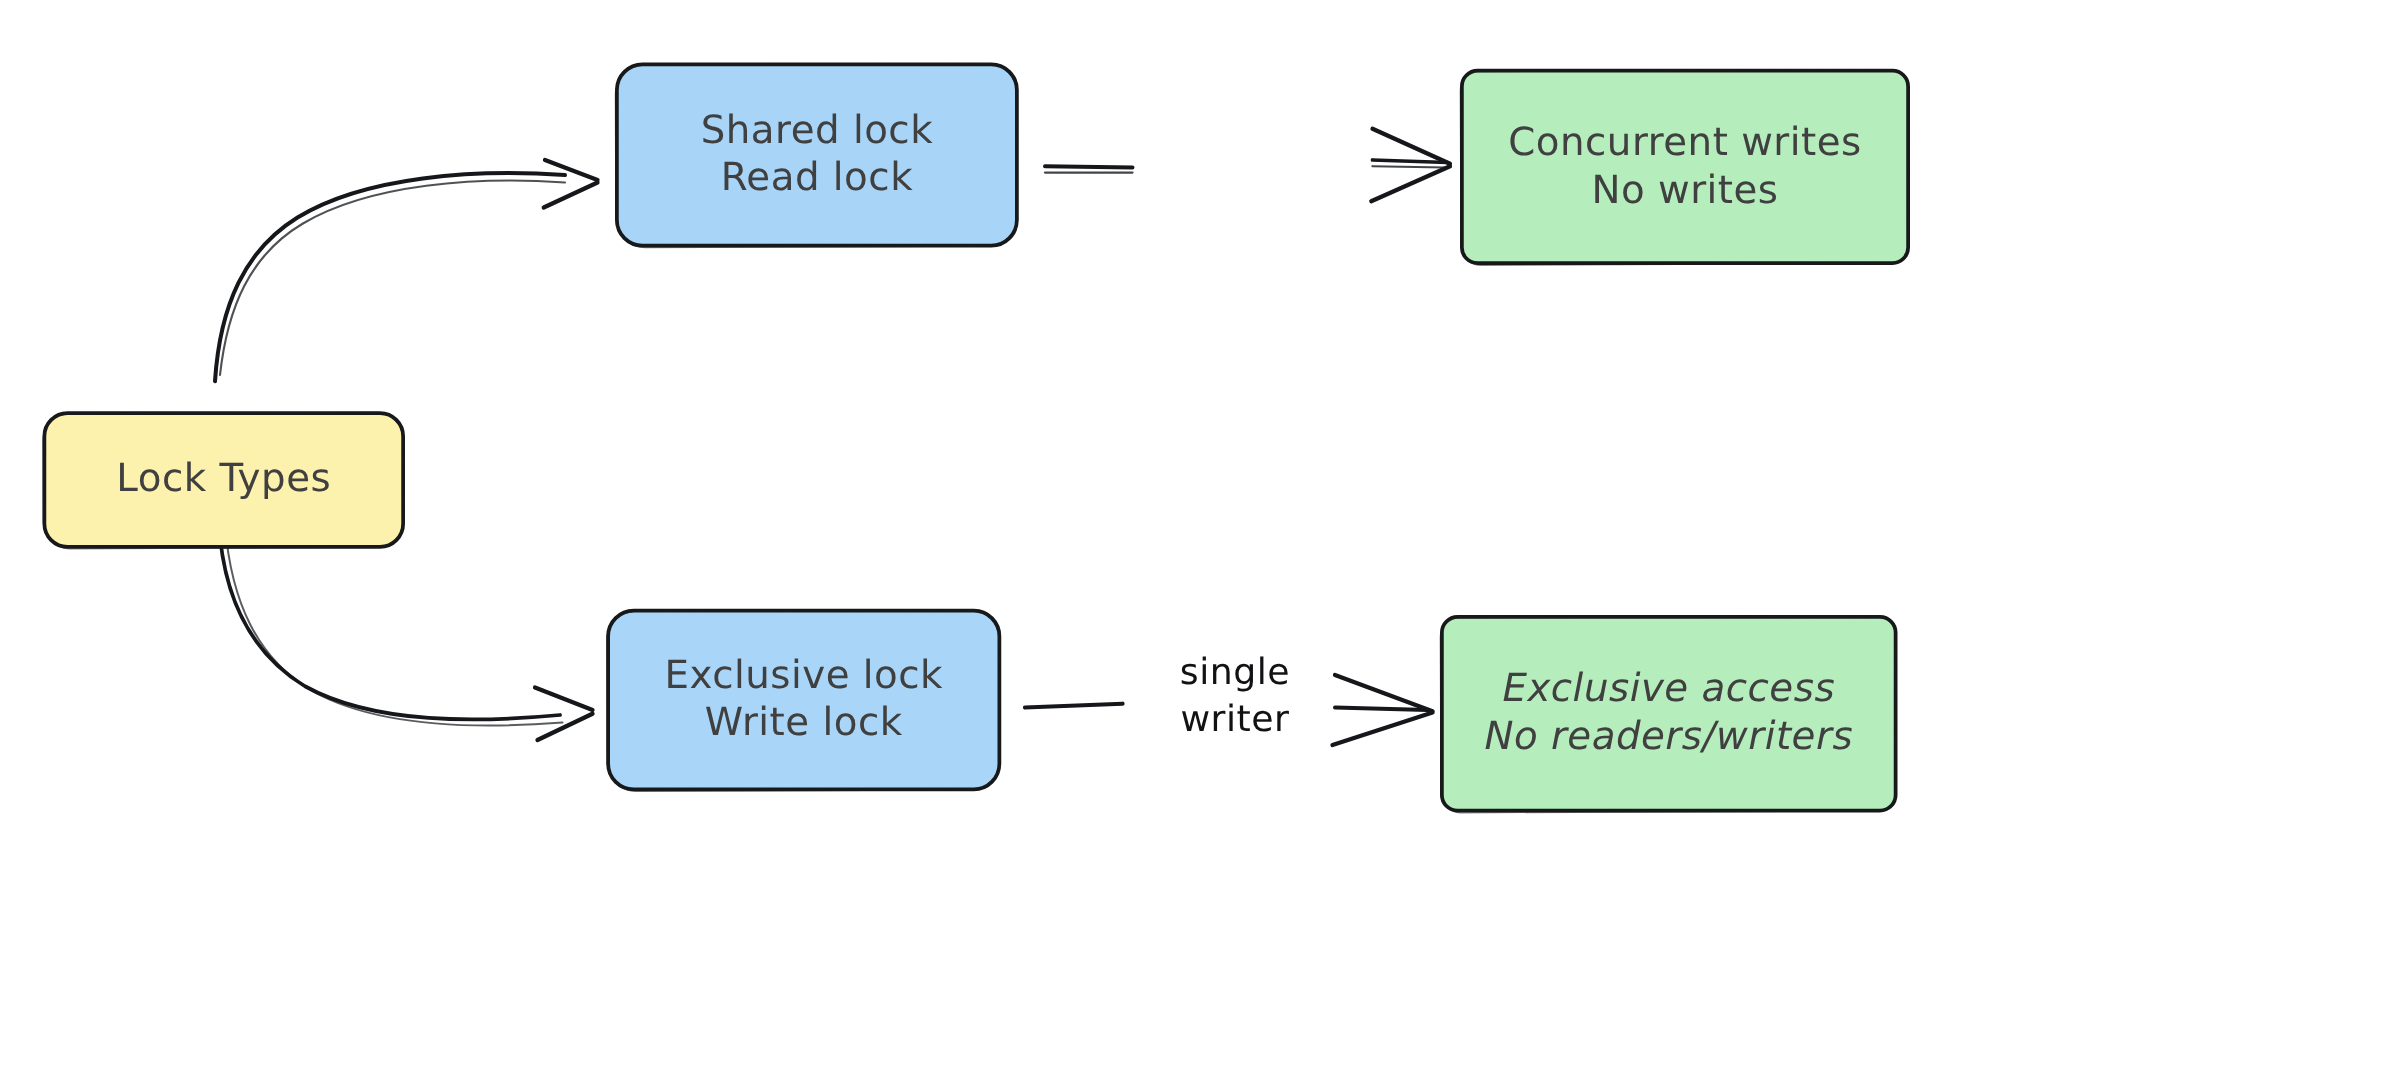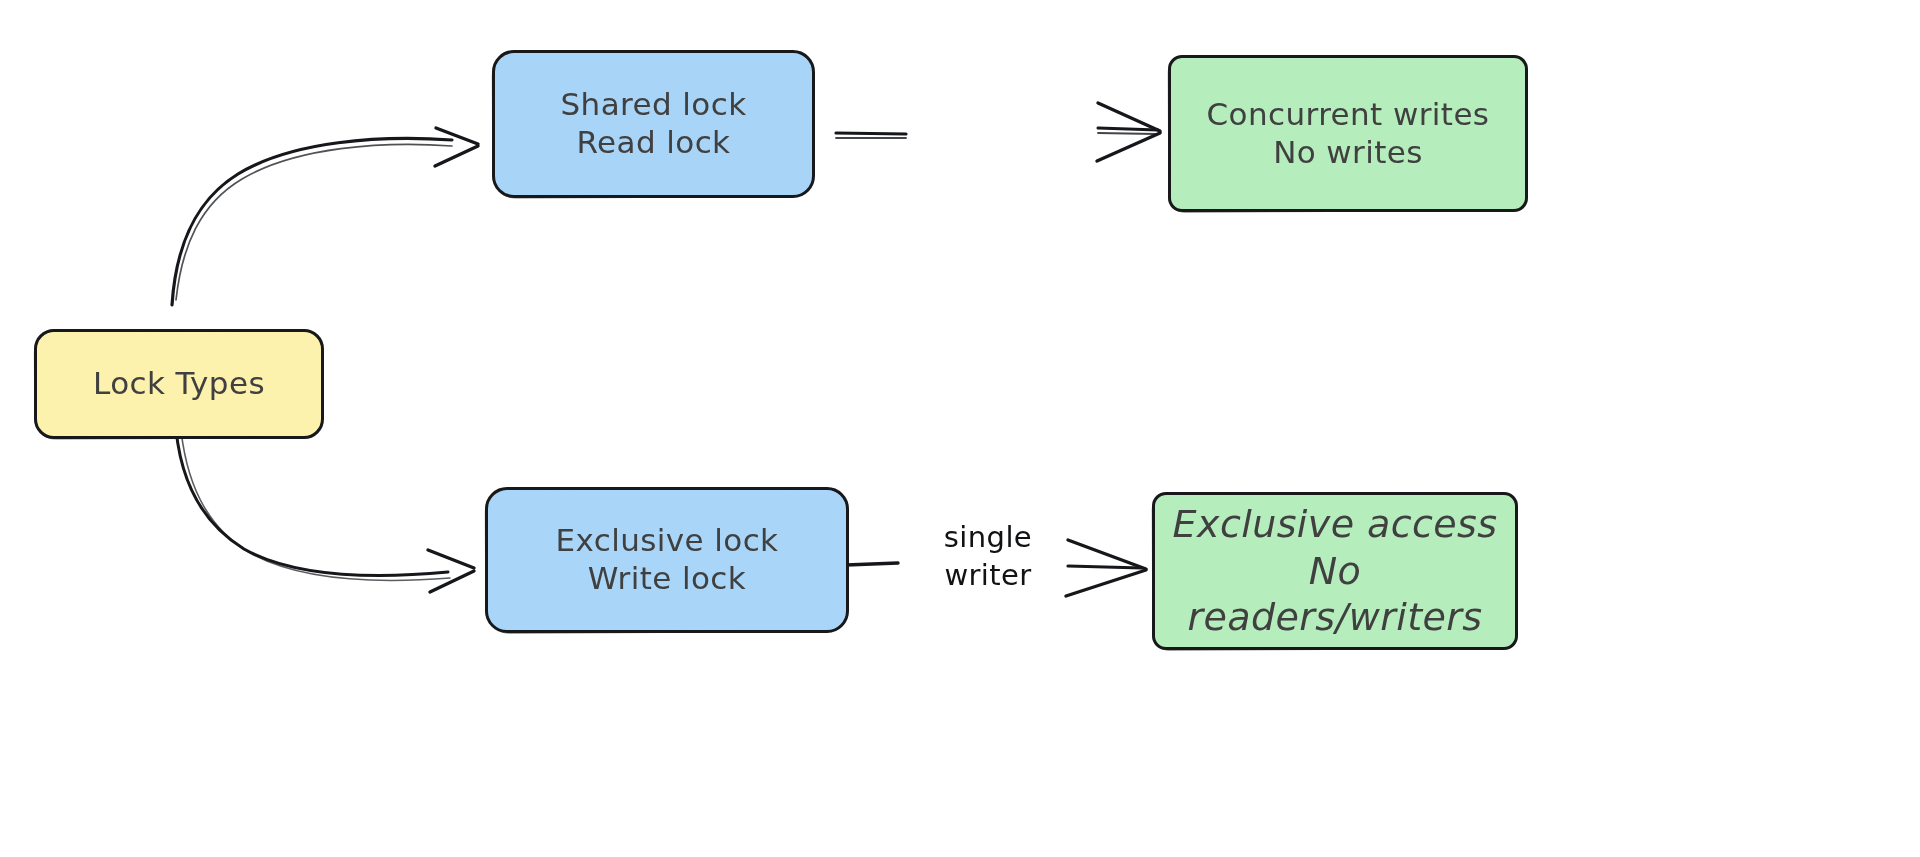--- a/index.html
+++ b/index.html
@@ -64,36 +64,36 @@
   .n-root .body::after{border-radius:22px;}
 
   .n-shared{
     left:492px; top:50px;  width:323px; height:148px;
     font-size:31px;
   }
   .n-shared .body{background:#a7d4f7;border-radius:22px;}
   .n-shared .body::after{border-radius:24px;}
 
   .n-exclusive{
-    left:485px; top:487px; width:364px; height:146px;
+    left:485px; top:487px; width:316px; height:146px;
     font-size:31px;
   }
   .n-exclusive .body{background:#a9d6f8;border-radius:22px;}
   .n-exclusive .body::after{border-radius:24px;}
 
   .n-concurrent{
     left:1168px; top:55px; width:360px; height:157px;
     font-size:31px;
   }
   .n-concurrent .body{background:#b5edbd;border-radius:14px;}
   .n-concurrent .body::after{border-radius:16px;}
 
   .n-exaccess{
     left:1152px; top:492px; width:366px; height:158px;
-    font-size:38px; font-style:italic;
+    font-size:31px; font-style:italic;
   }
   .n-exaccess .body{background:#b5edbd;border-radius:14px;}
   .n-exaccess .body::after{border-radius:16px;}
 
   
   .edge-label{
     position:absolute;
     font-size:29px;
     color:#111214;
     text-align:center;

